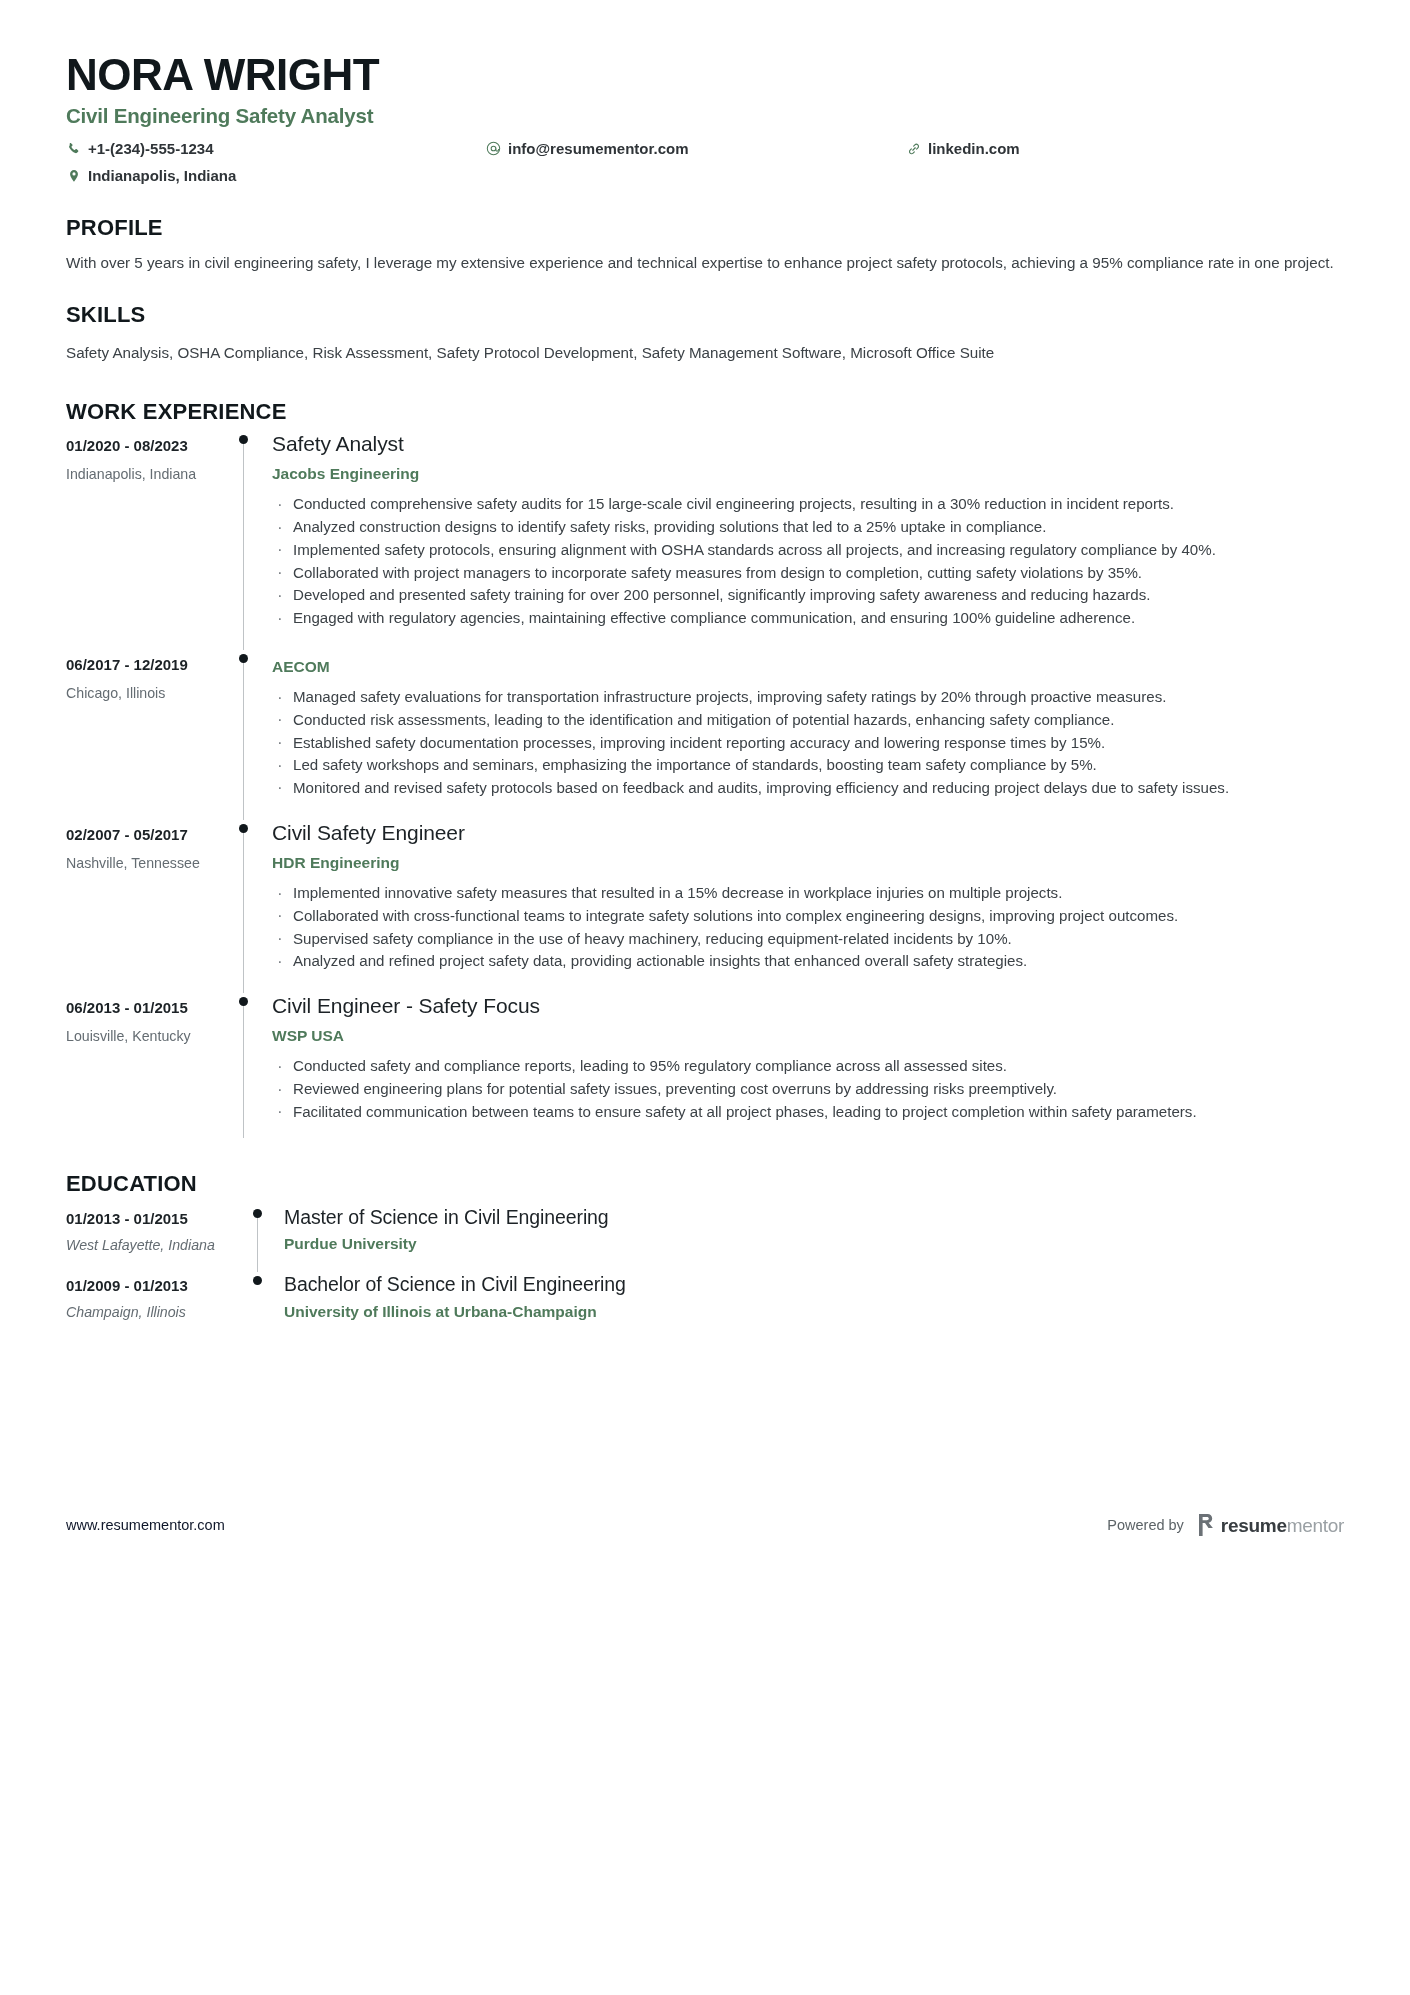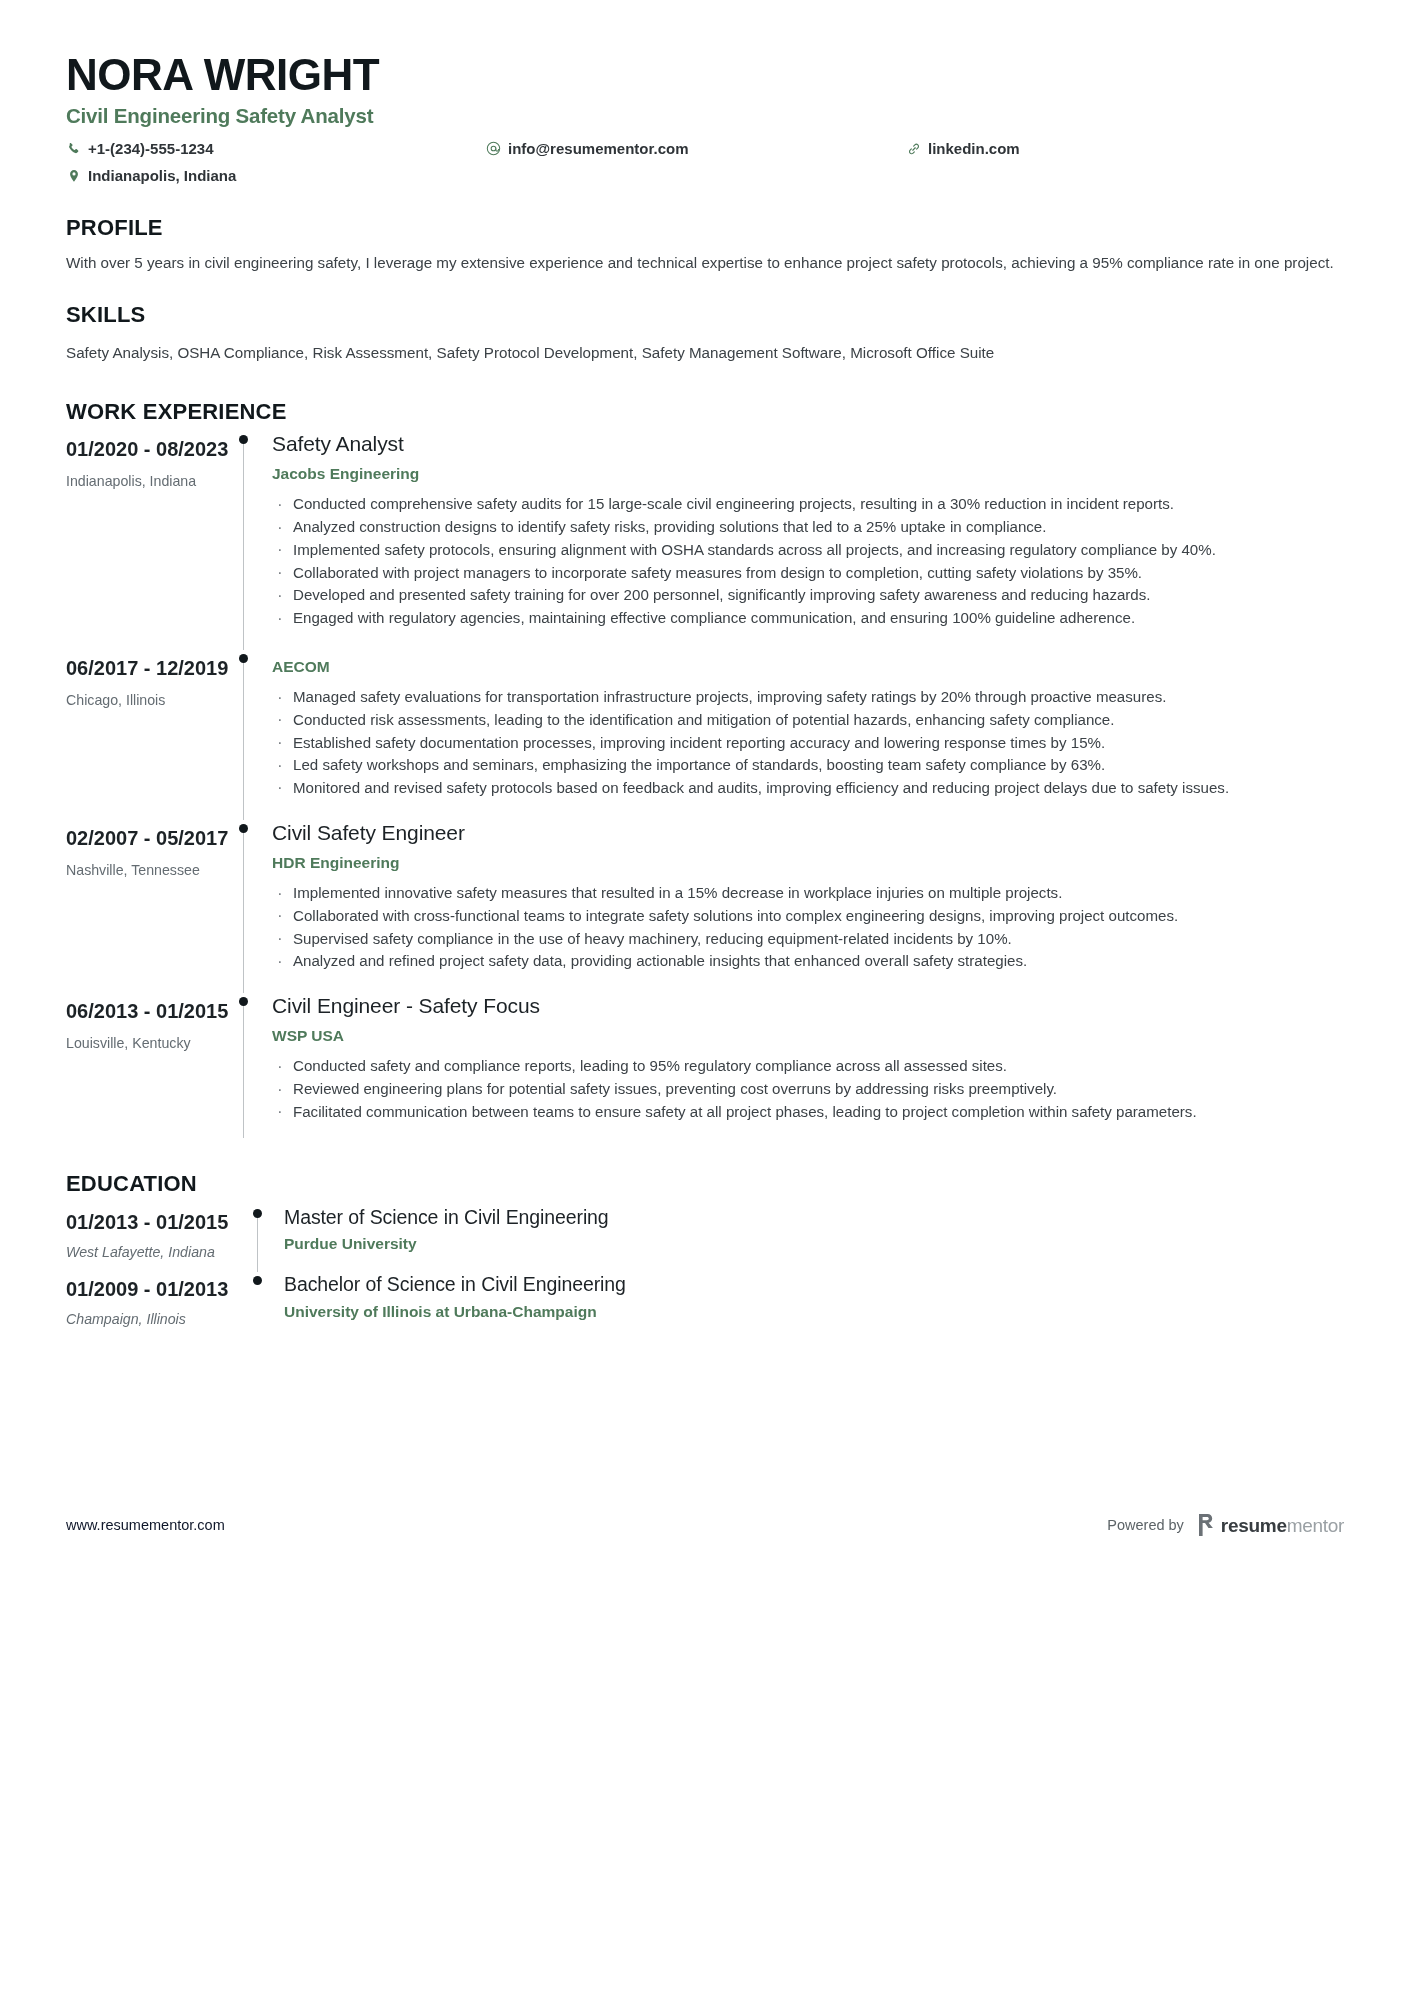--- a/index.html
+++ b/index.html
@@ -98,21 +98,21 @@
   
   .entry {
     display: grid;
     grid-template-columns: 164px 42px 1fr;
     position: relative;
   }
 
   .entry-meta { padding-top: 4px; }
 
   .entry-dates {
-    font-size: 20px;
+    font-size: 15px;
     font-weight: 700;
     color: #1c2226;
     line-height: 1.4;
     white-space: nowrap;
   }
 
   .entry-location {
     font-size: 14.2px;
     color: #646c72;
     margin-top: 9px;
@@ -350,21 +350,21 @@
           </div>
           <div class="entry-rail">
             <span class="rail-dot"></span>
           </div>
           <div class="entry-body">
             <div class="entry-org">AECOM</div>
             <div class="bullets">
               <div class="bullet">Managed safety evaluations for transportation infrastructure projects, improving safety ratings by 20% through proactive measures.</div>
               <div class="bullet">Conducted risk assessments, leading to the identification and mitigation of potential hazards, enhancing safety compliance.</div>
               <div class="bullet">Established safety documentation processes, improving incident reporting accuracy and lowering response times by 15%.</div>
-              <div class="bullet">Led safety workshops and seminars, emphasizing the importance of standards, boosting team safety compliance by 63%.</div>
+              <div class="bullet">Led safety workshops and seminars, emphasizing the importance of standards, boosting team safety compliance by 5%.</div>
               <div class="bullet">Monitored and revised safety protocols based on feedback and audits, improving efficiency and reducing project delays due to safety issues.</div>
             </div>
           </div>
         </div>
         <div class="entry">
           <div class="entry-meta">
             <div class="entry-dates">02/2007 - 05/2017</div>
             <div class="entry-location">Nashville, Tennessee</div>
           </div>
           <div class="entry-rail">

